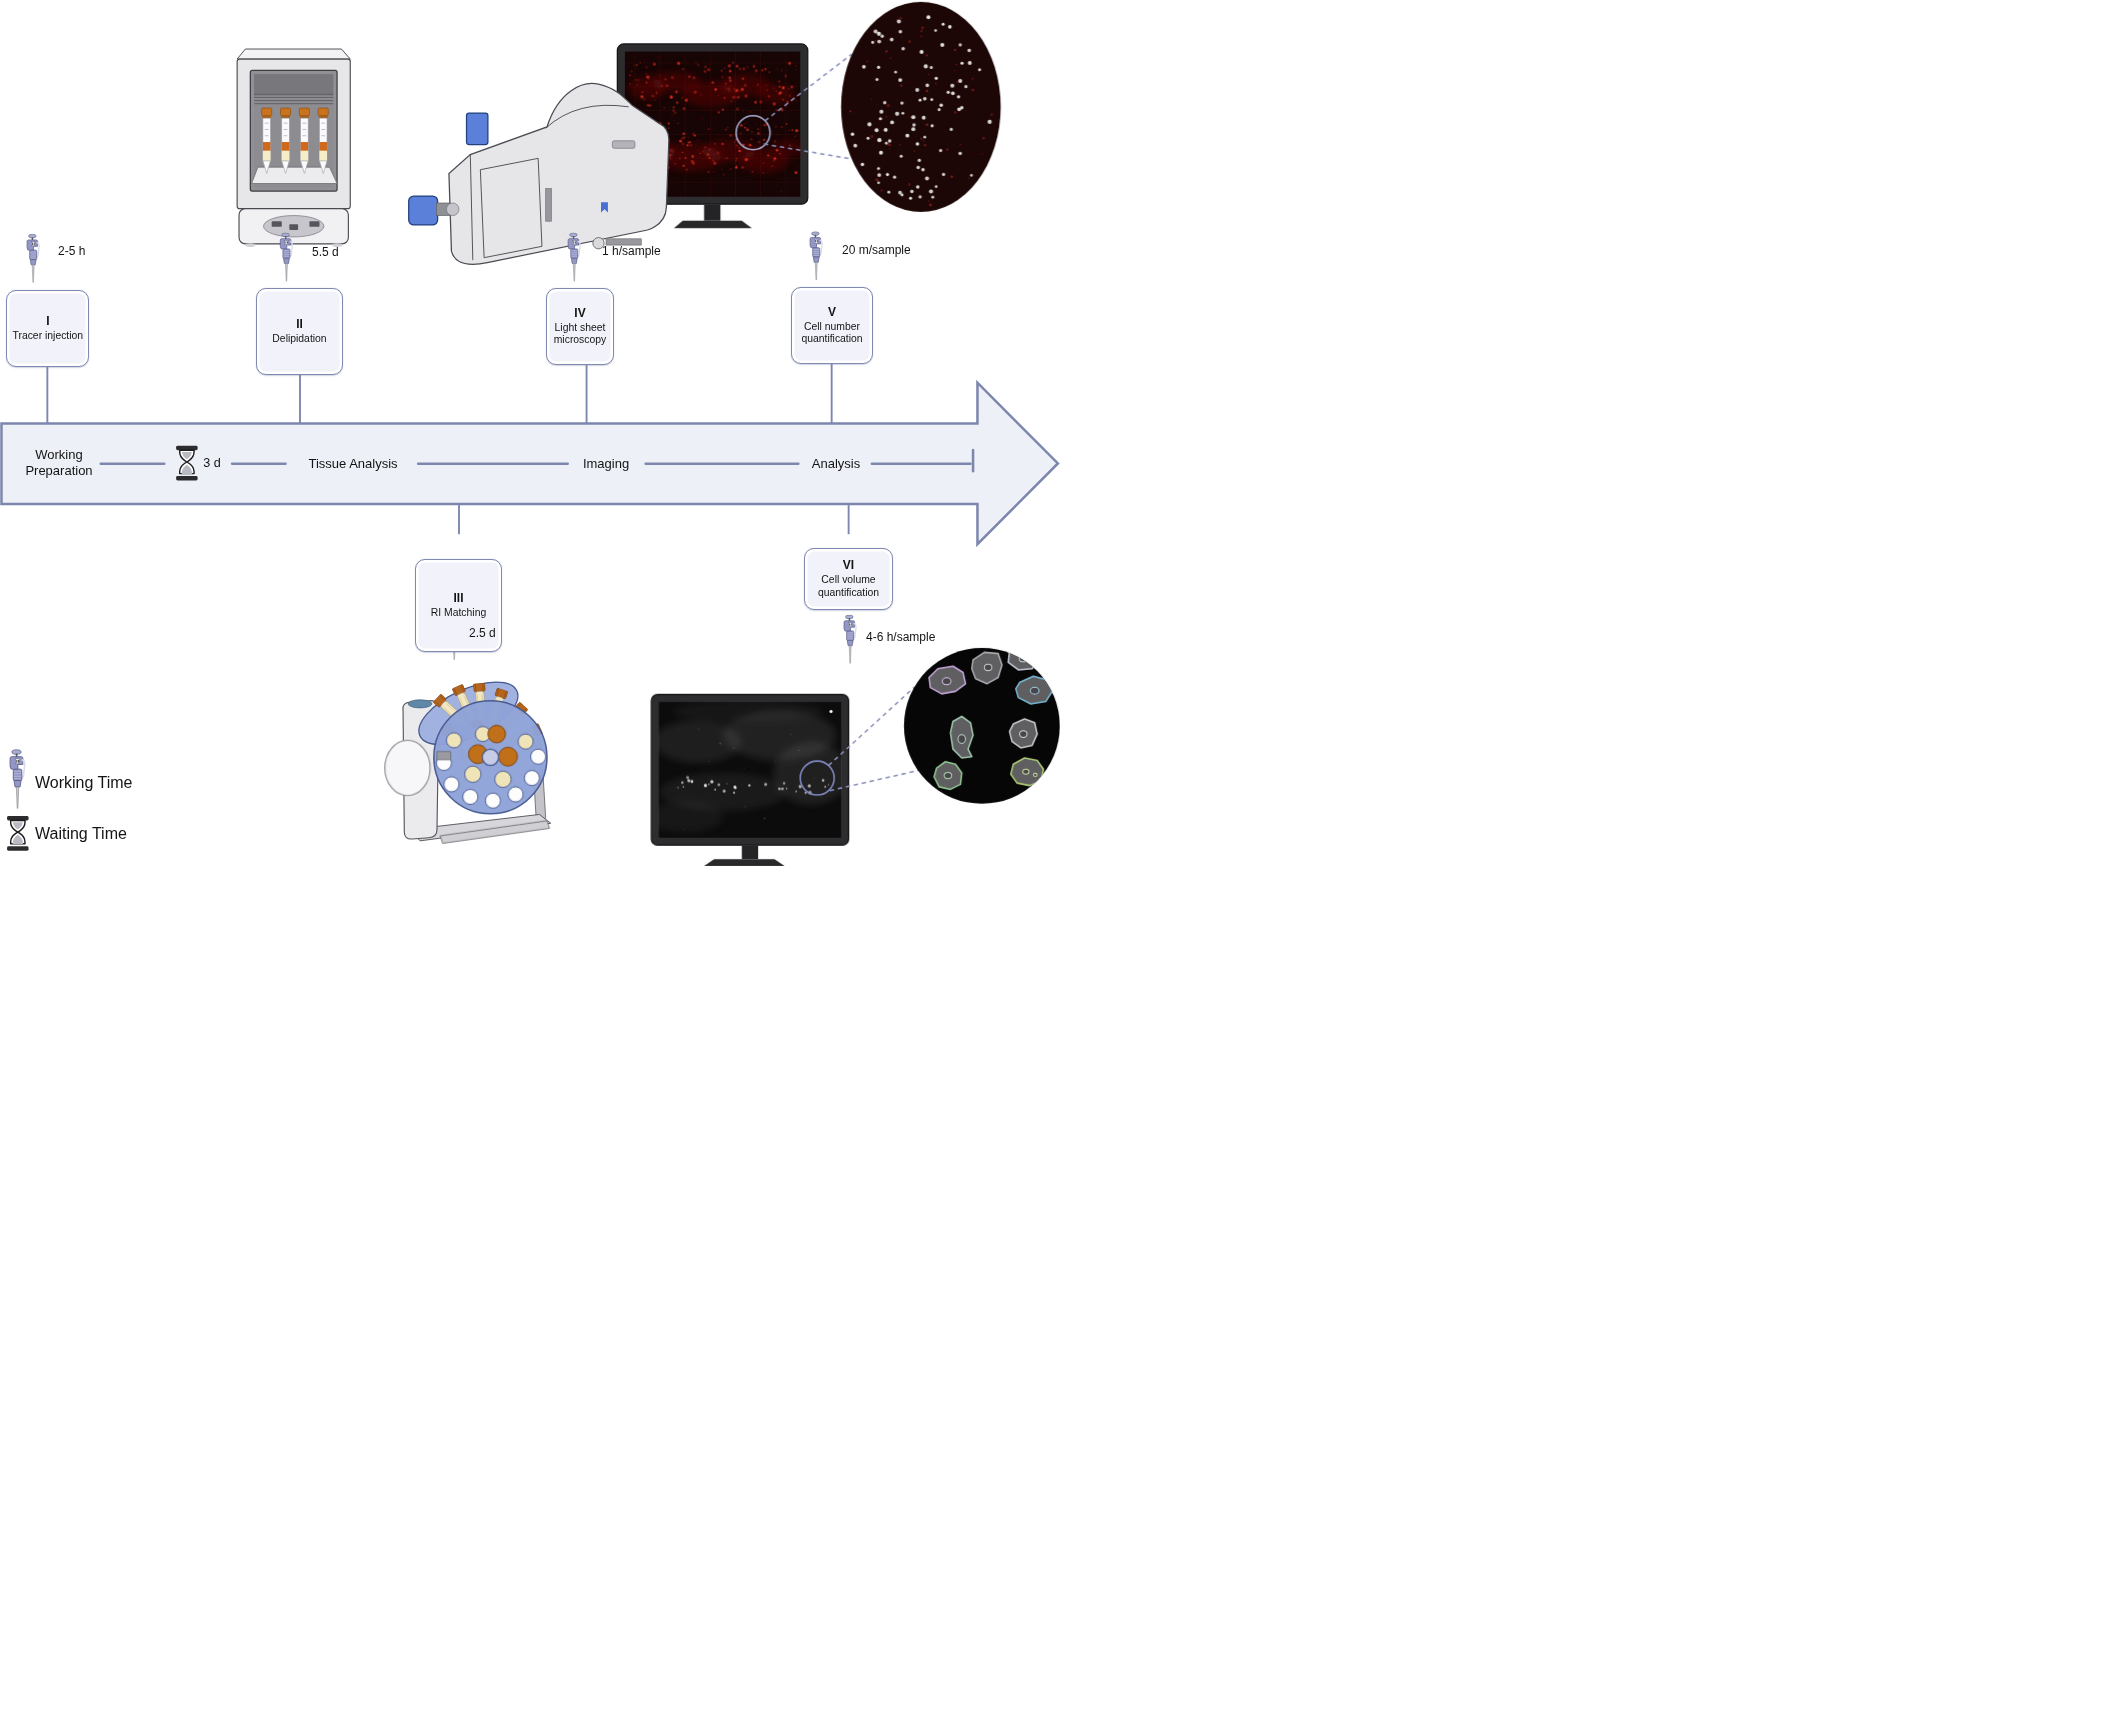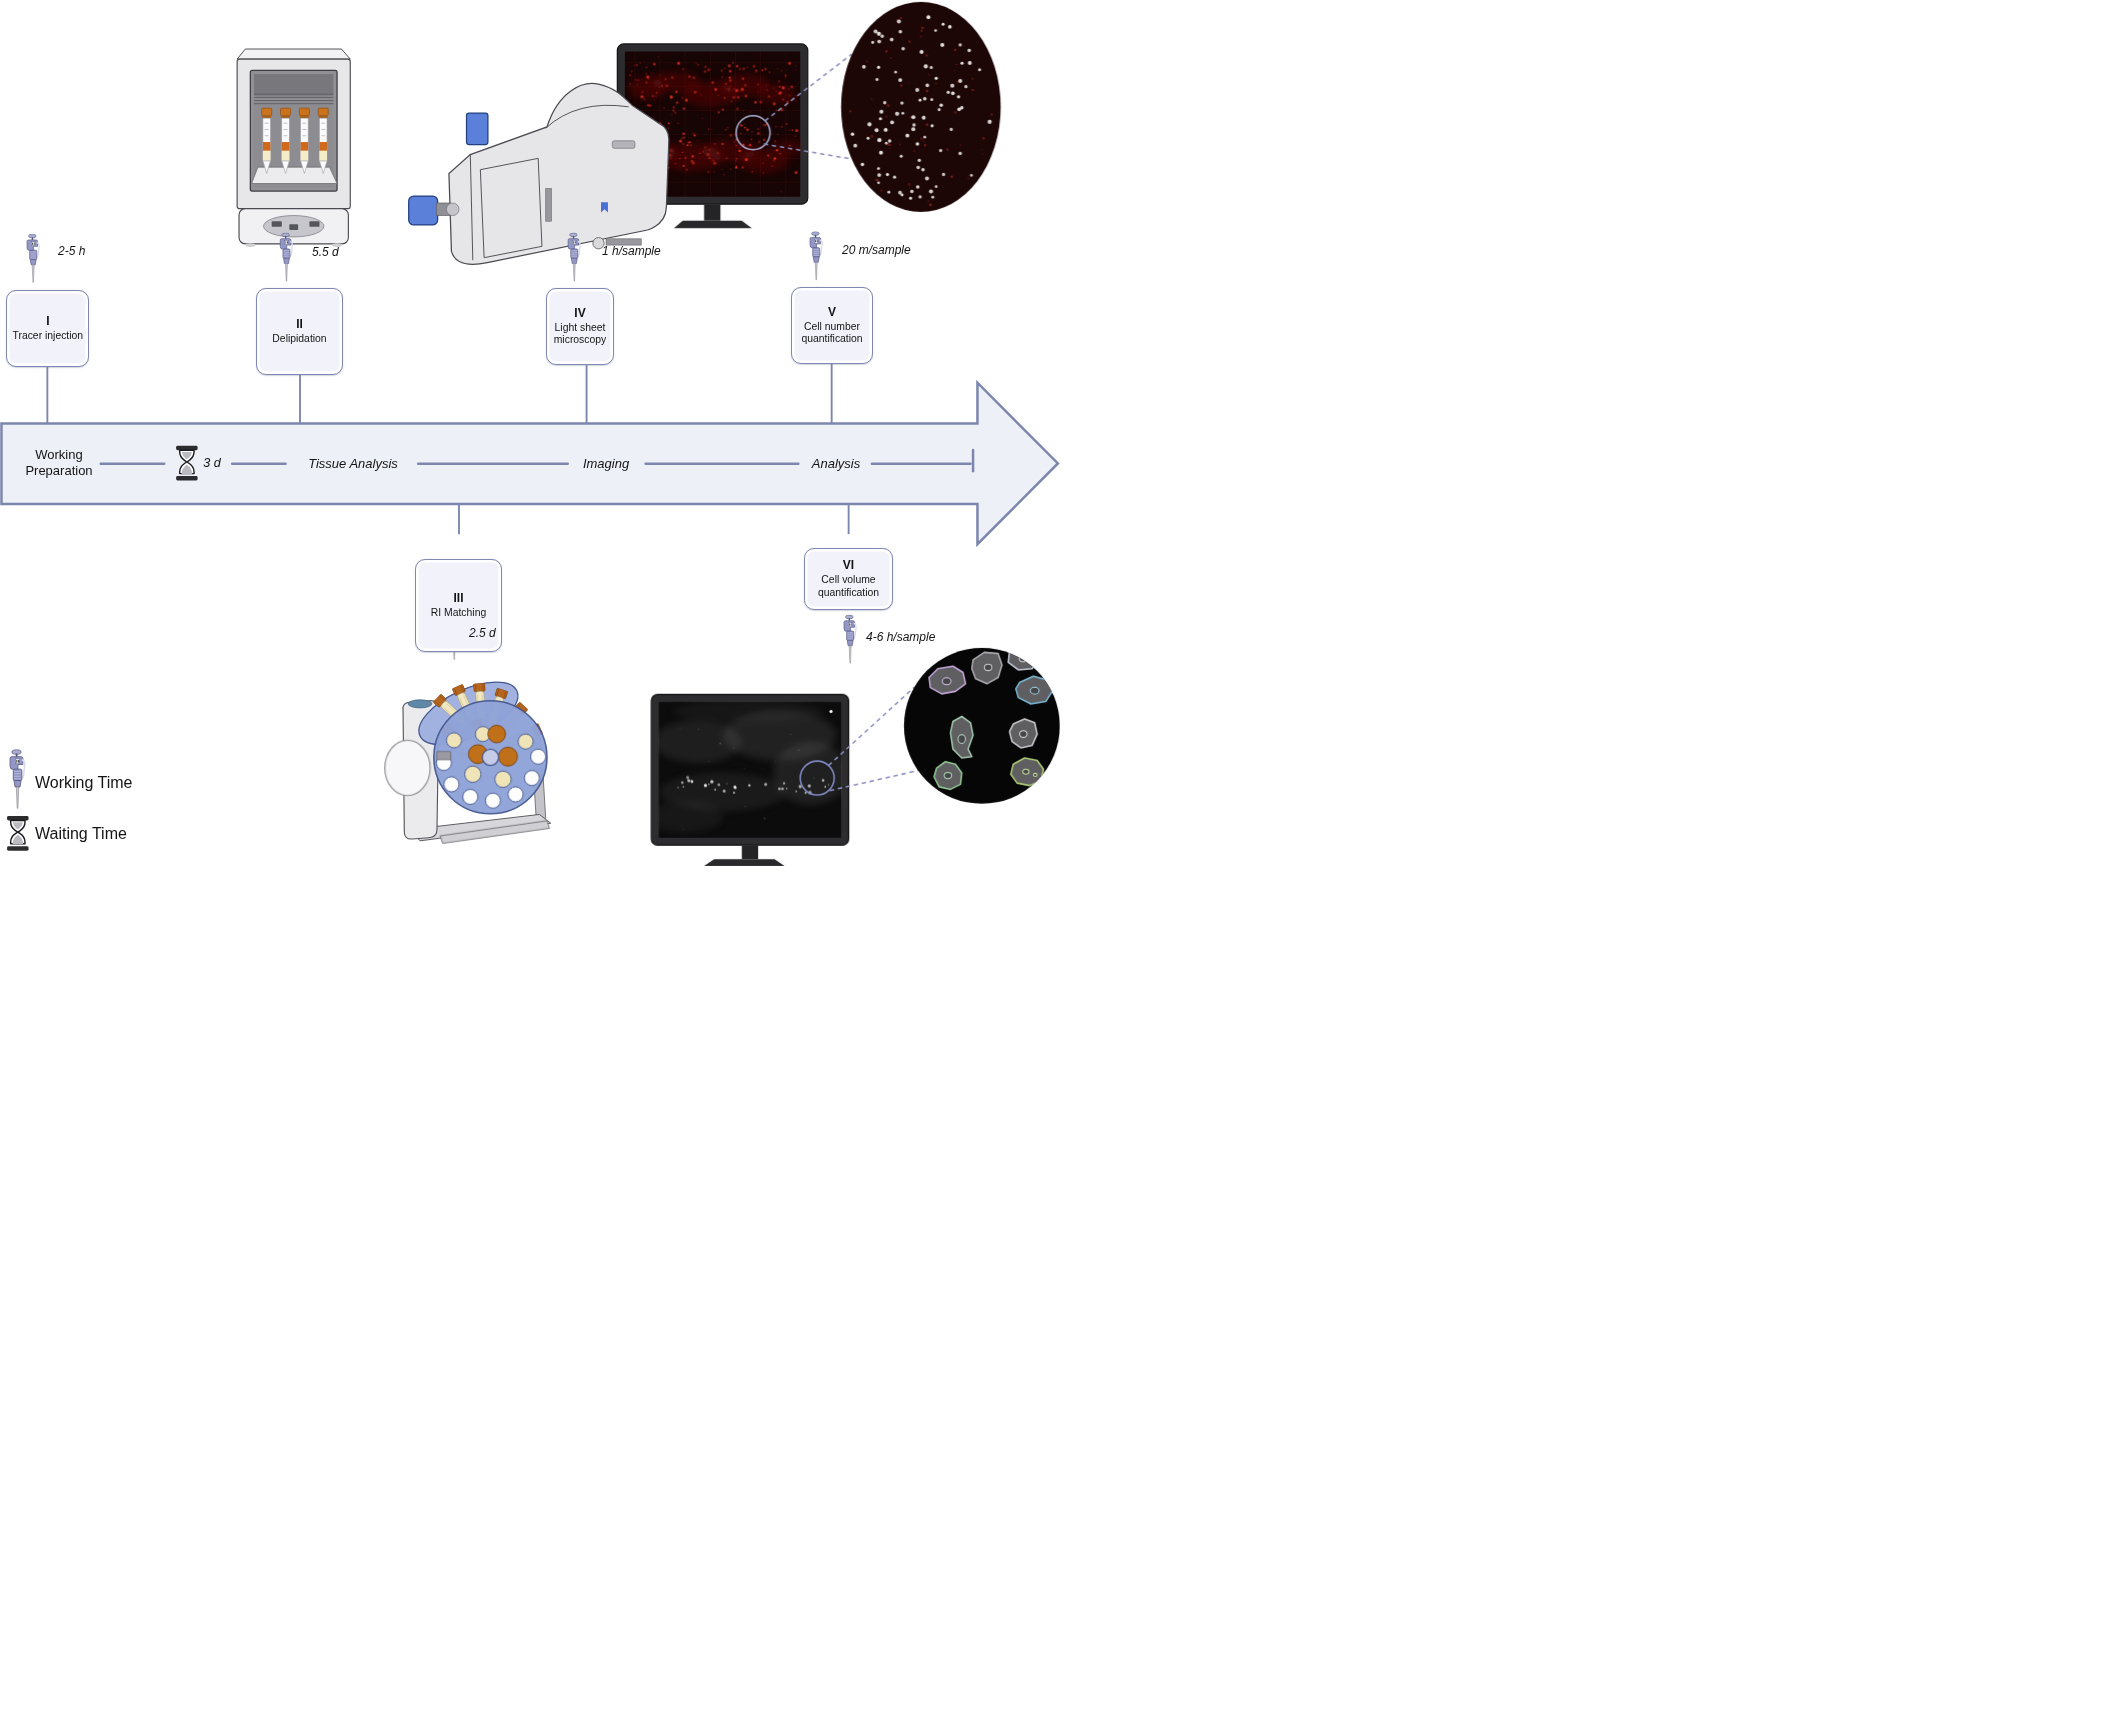--- a/index.html
+++ b/index.html
@@ -5,23 +5,23 @@
   html,body{margin:0;padding:0;background:#ffffff;}
   .canvas{position:relative;width:1060px;height:866px;background:#ffffff;overflow:hidden;
           font-family:"Liberation Sans", sans-serif;color:#141414;}
   .canvas svg{position:absolute;left:0;top:0;}
   .stepbox{position:absolute;background:#f2f3fa;border:1.9px solid #8089b2;border-radius:10px;
            box-shadow:inset 0 0 0 2.5px #ffffff,0 0.6px 1.3px rgba(120,130,170,.35);
            display:flex;flex-direction:column;align-items:center;justify-content:center;
            text-align:center;padding:2.5px 3.8px;box-sizing:border-box;}
   .numeral{font-weight:bold;font-size:12px;line-height:1.2;}
   .steplabel{font-size:10.4px;line-height:1.22;margin-top:1.3px;}
-  .timelabel{position:absolute;font-size:12px;white-space:nowrap;font-style:italic;}
+  .timelabel{position:absolute;font-size:12px;white-space:nowrap;}
   .phase{position:absolute;font-size:13px;transform:translateX(-50%);text-align:center;line-height:1.2;}
-  .nowrap{white-space:nowrap;font-style:italic;}
+  .nowrap{white-space:nowrap;}
   .legendlabel{position:absolute;font-size:16px;white-space:nowrap;}
 </style>
 </head>
 <body>
 
 <div class="canvas">
 <svg id="gfx" width="1060" height="866" viewBox="0 0 1686 1378">
   <defs>
     <symbol id="pipette" viewBox="0 0 30 88">
       <ellipse cx="14" cy="4" rx="6.5" ry="3.2" fill="#a9adcf" stroke="#5a5e86" stroke-width="1"></ellipse>

